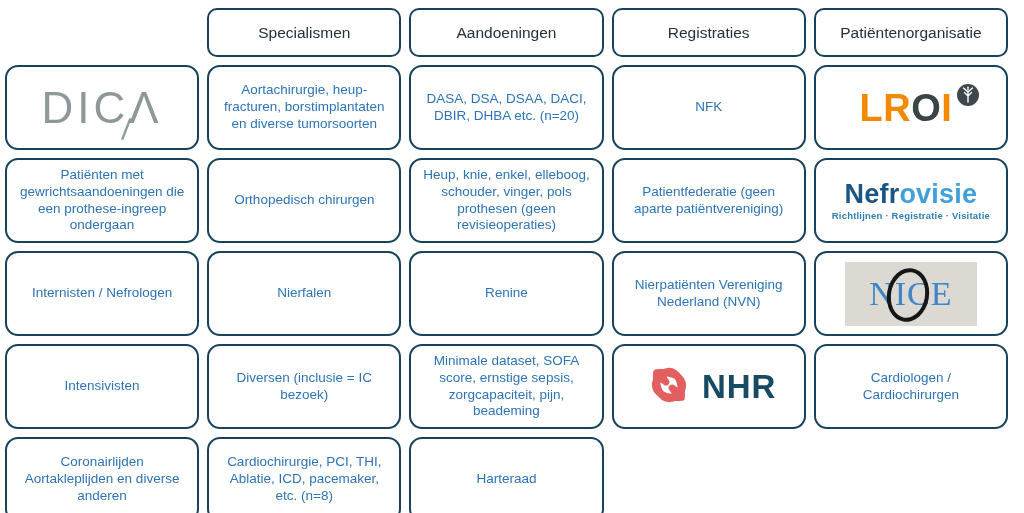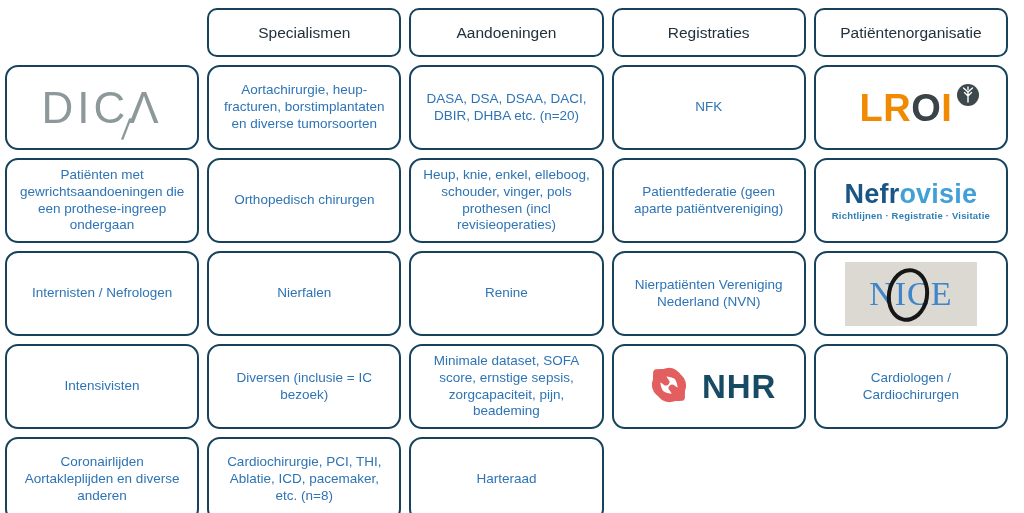--- a/index.html
+++ b/index.html
@@ -89,21 +89,21 @@
       </span>
     </div>
   </div>
   <div class="box cell">
       <span>Patiënten met gewrichtsaandoeningen die een prothese-ingreep ondergaan</span>
     </div>
   <div class="box cell">
       <span>Orthopedisch chirurgen</span>
     </div>
   <div class="box cell">
-      <span>Heup, knie, enkel, elleboog, schouder, vinger, pols prothesen (incl revisieoperaties)</span>
+      <span>Heup, knie, enkel, elleboog, schouder, vinger, pols prothesen (geen revisieoperaties)</span>
     </div>
   <div class="box cell">
       <span>Patientfederatie (geen aparte patiëntvereniging)</span>
     </div>
 
   <div class="box">
     <div class="nefro">
       <div class="nefro-main">
         <span class="nefro-dark">Nefr</span><span class="nefro-light">ovisie</span>
       </div>

